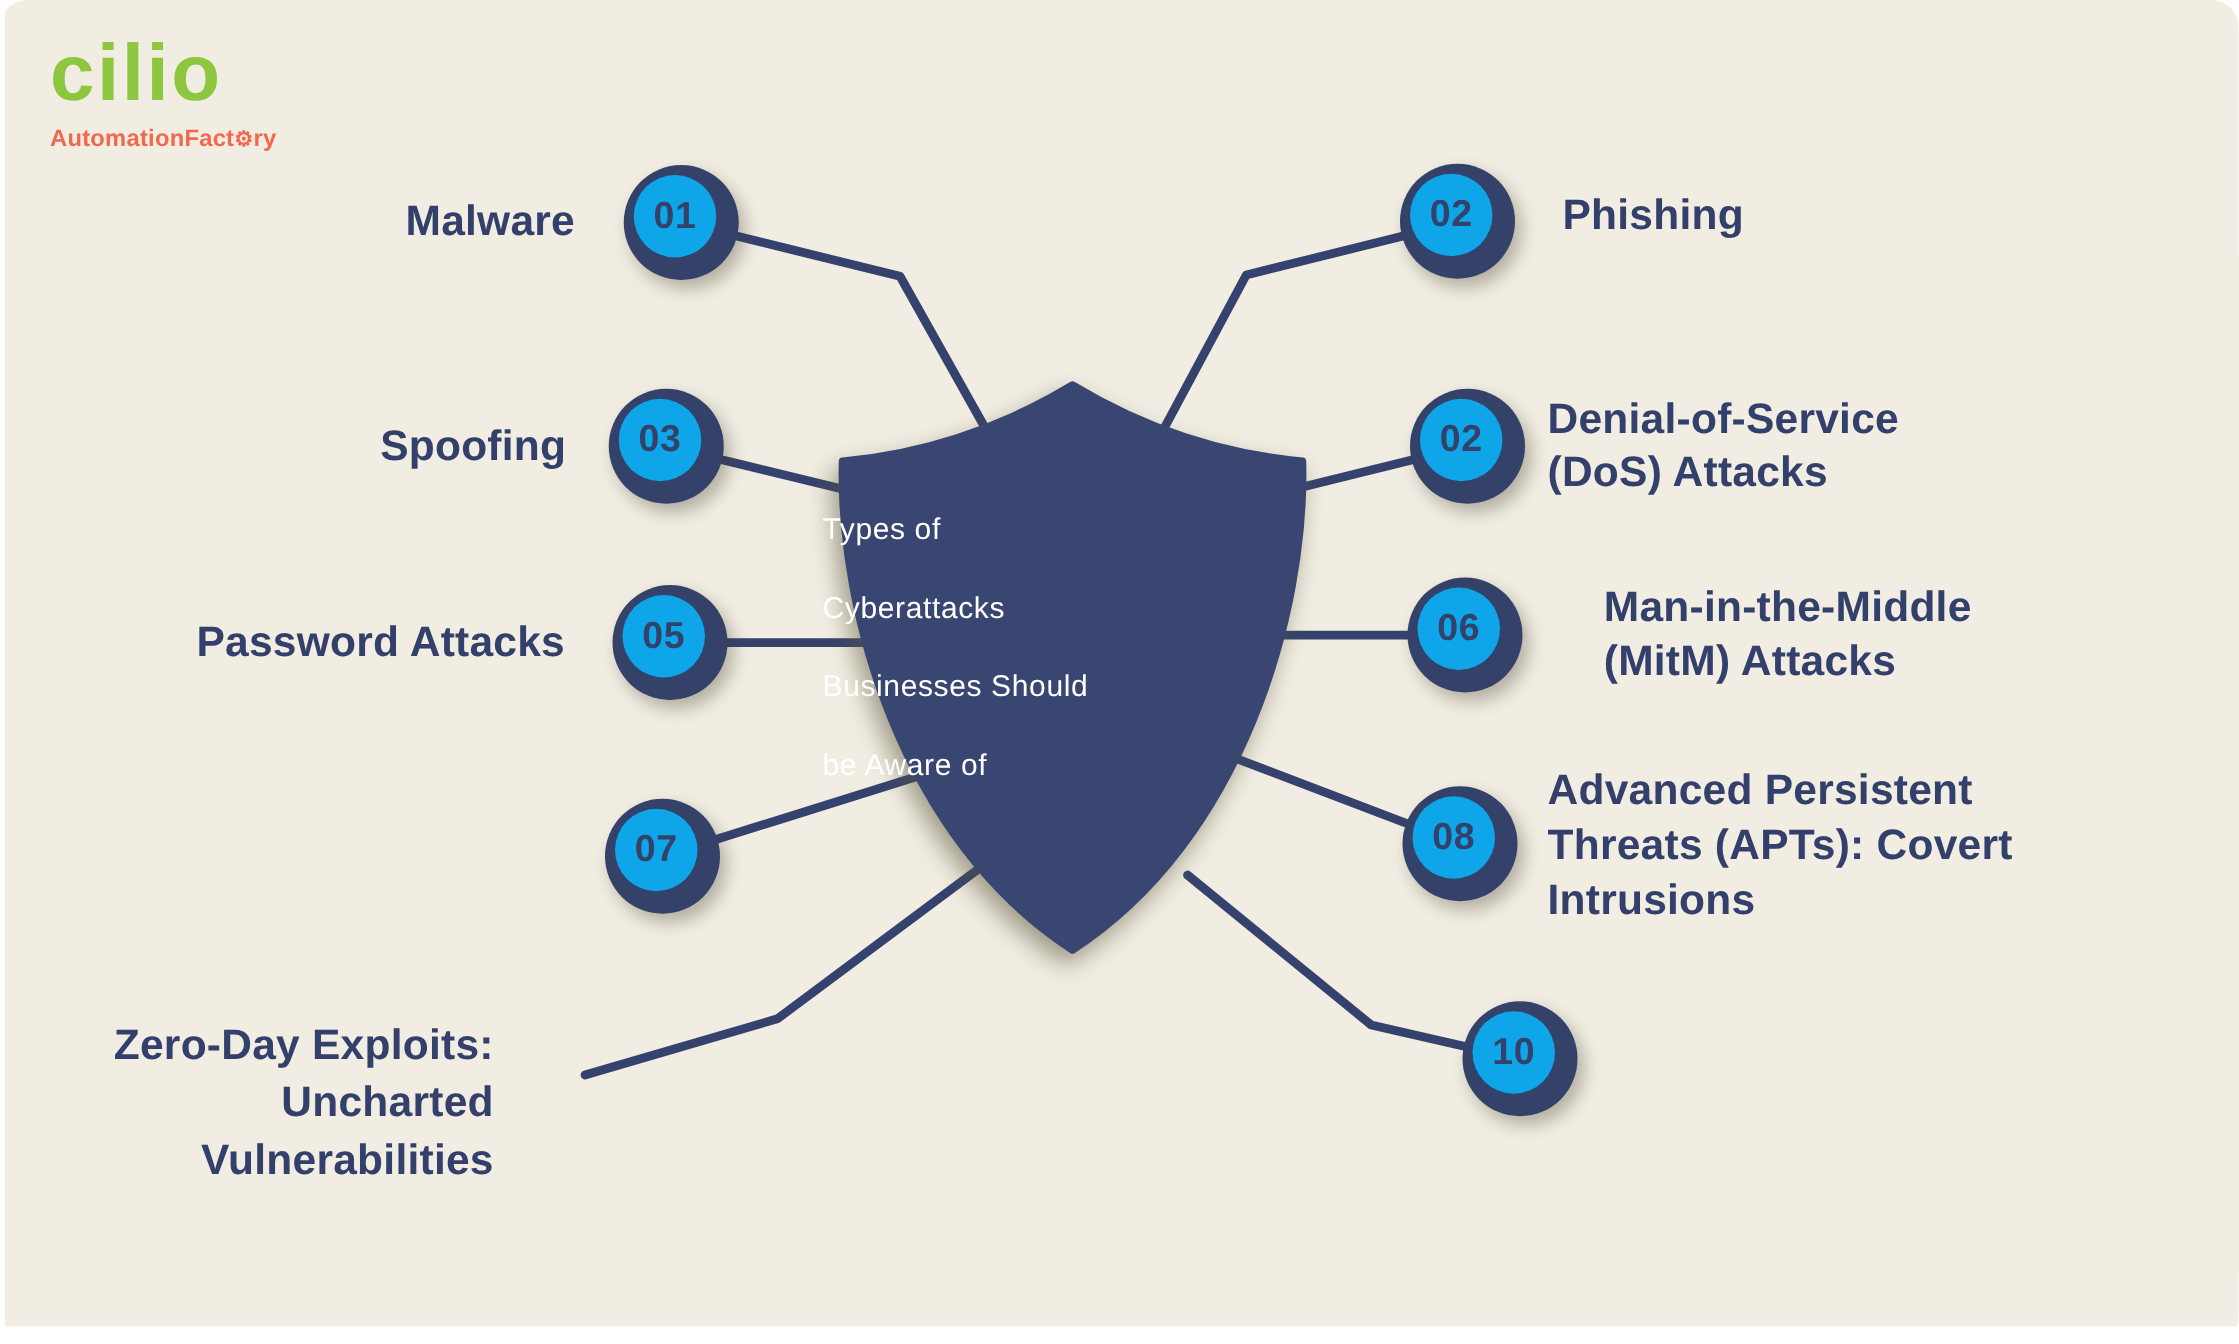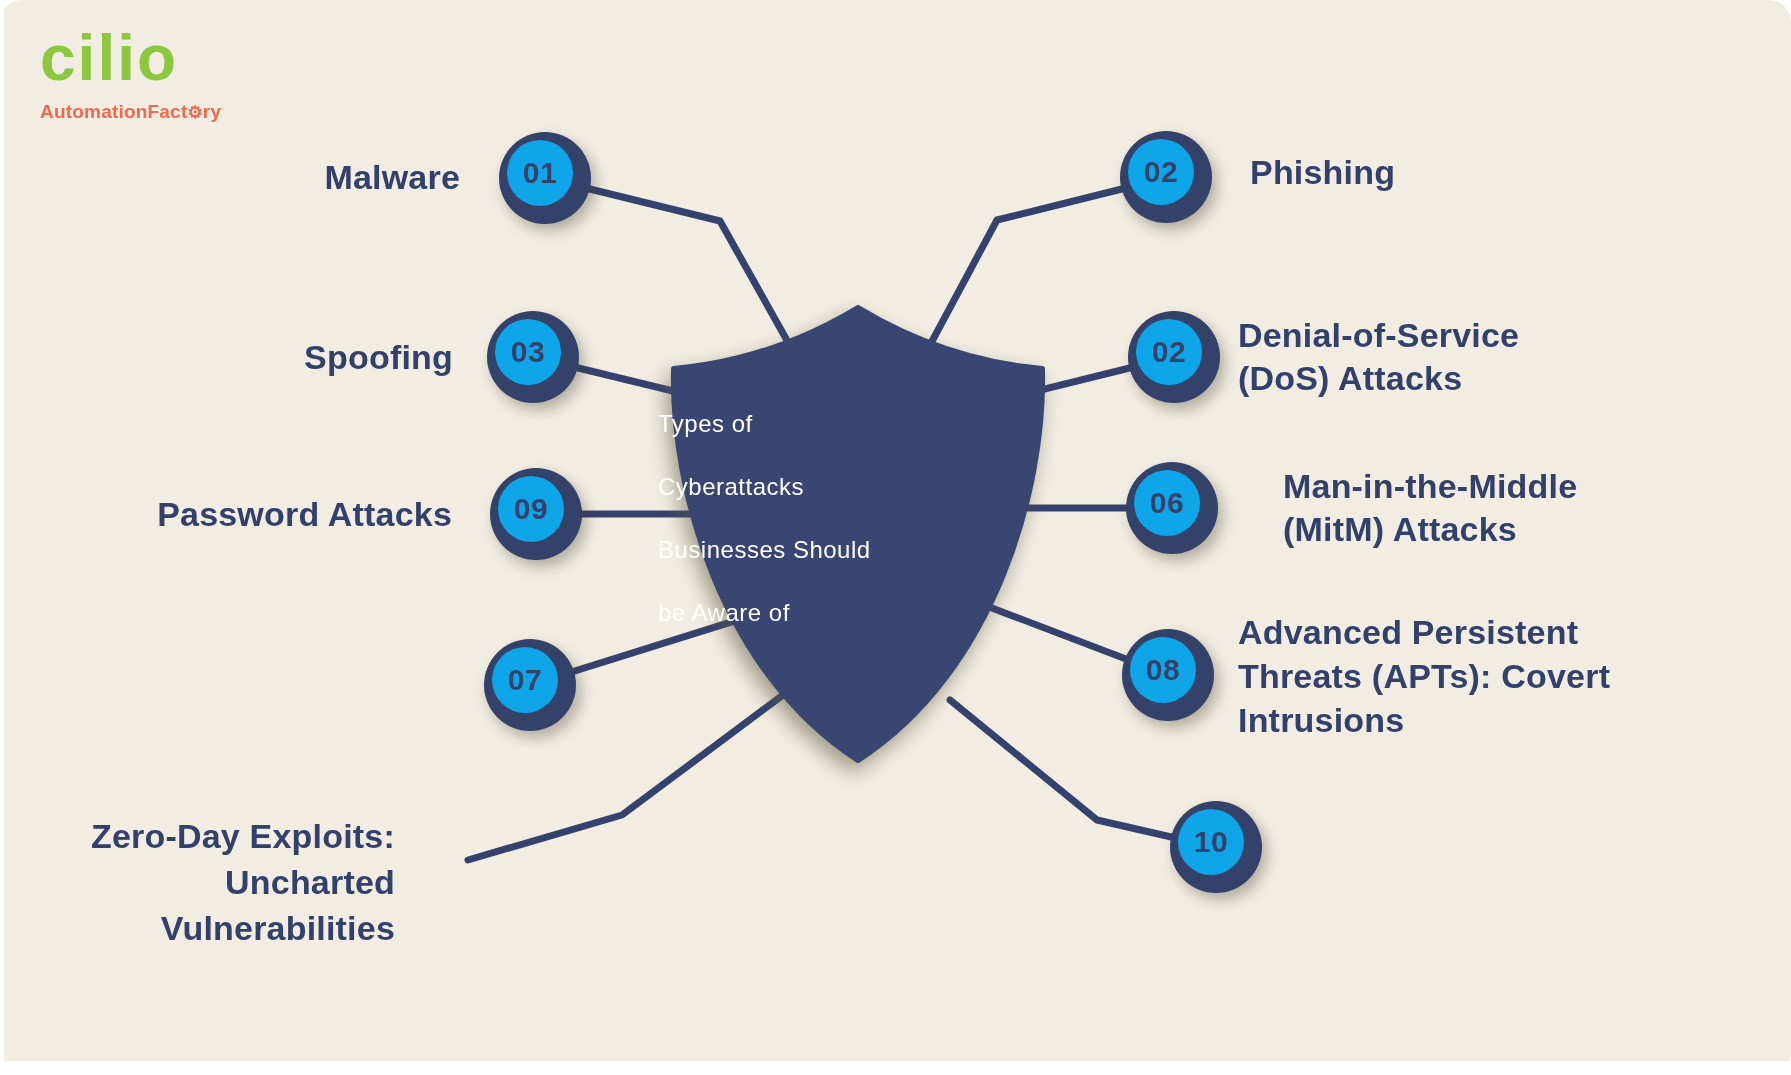--- a/index.html
+++ b/index.html
@@ -103,21 +103,21 @@
   <div class="badge b02">
       <div class="inner">02</div>
     </div>
   <div class="badge b03">
       <div class="inner">03</div>
     </div>
   <div class="badge b04">
       <div class="inner">02</div>
     </div>
   <div class="badge b05">
-      <div class="inner">09</div>
+      <div class="inner">05</div>
     </div>
   <div class="badge b06">
       <div class="inner">06</div>
     </div>
   <div class="badge b07">
       <div class="inner">07</div>
     </div>
   <div class="badge b08">
       <div class="inner">08</div>
     </div>

